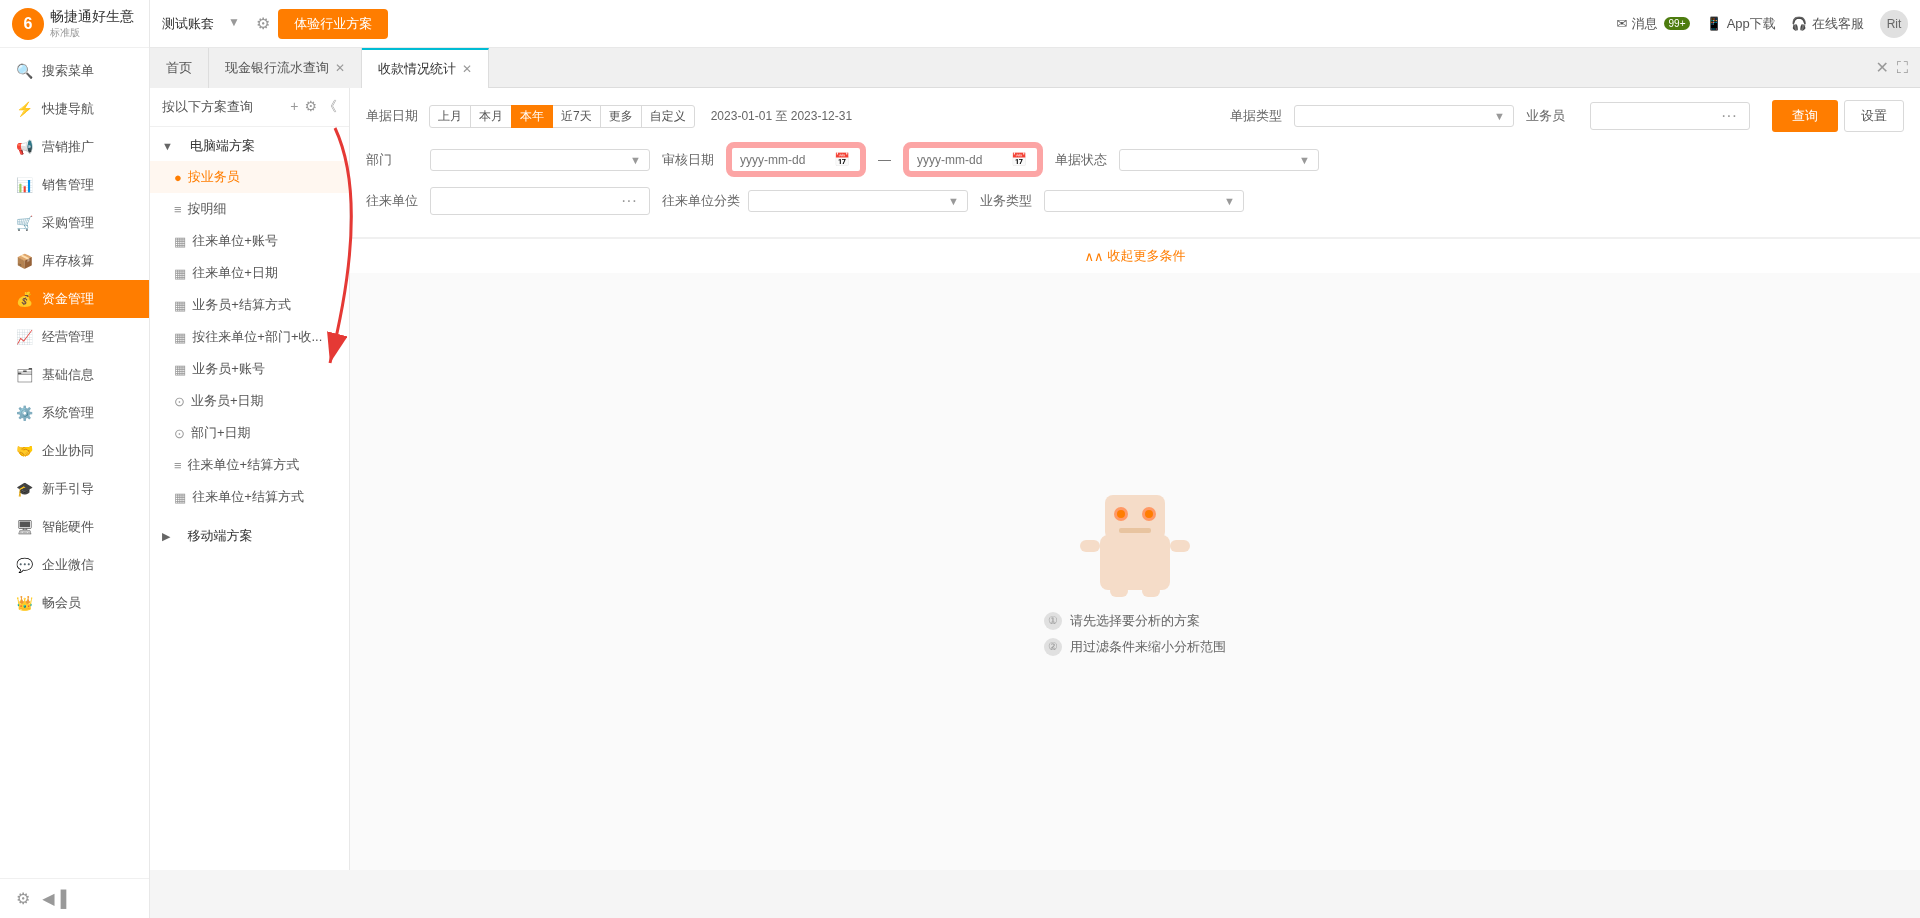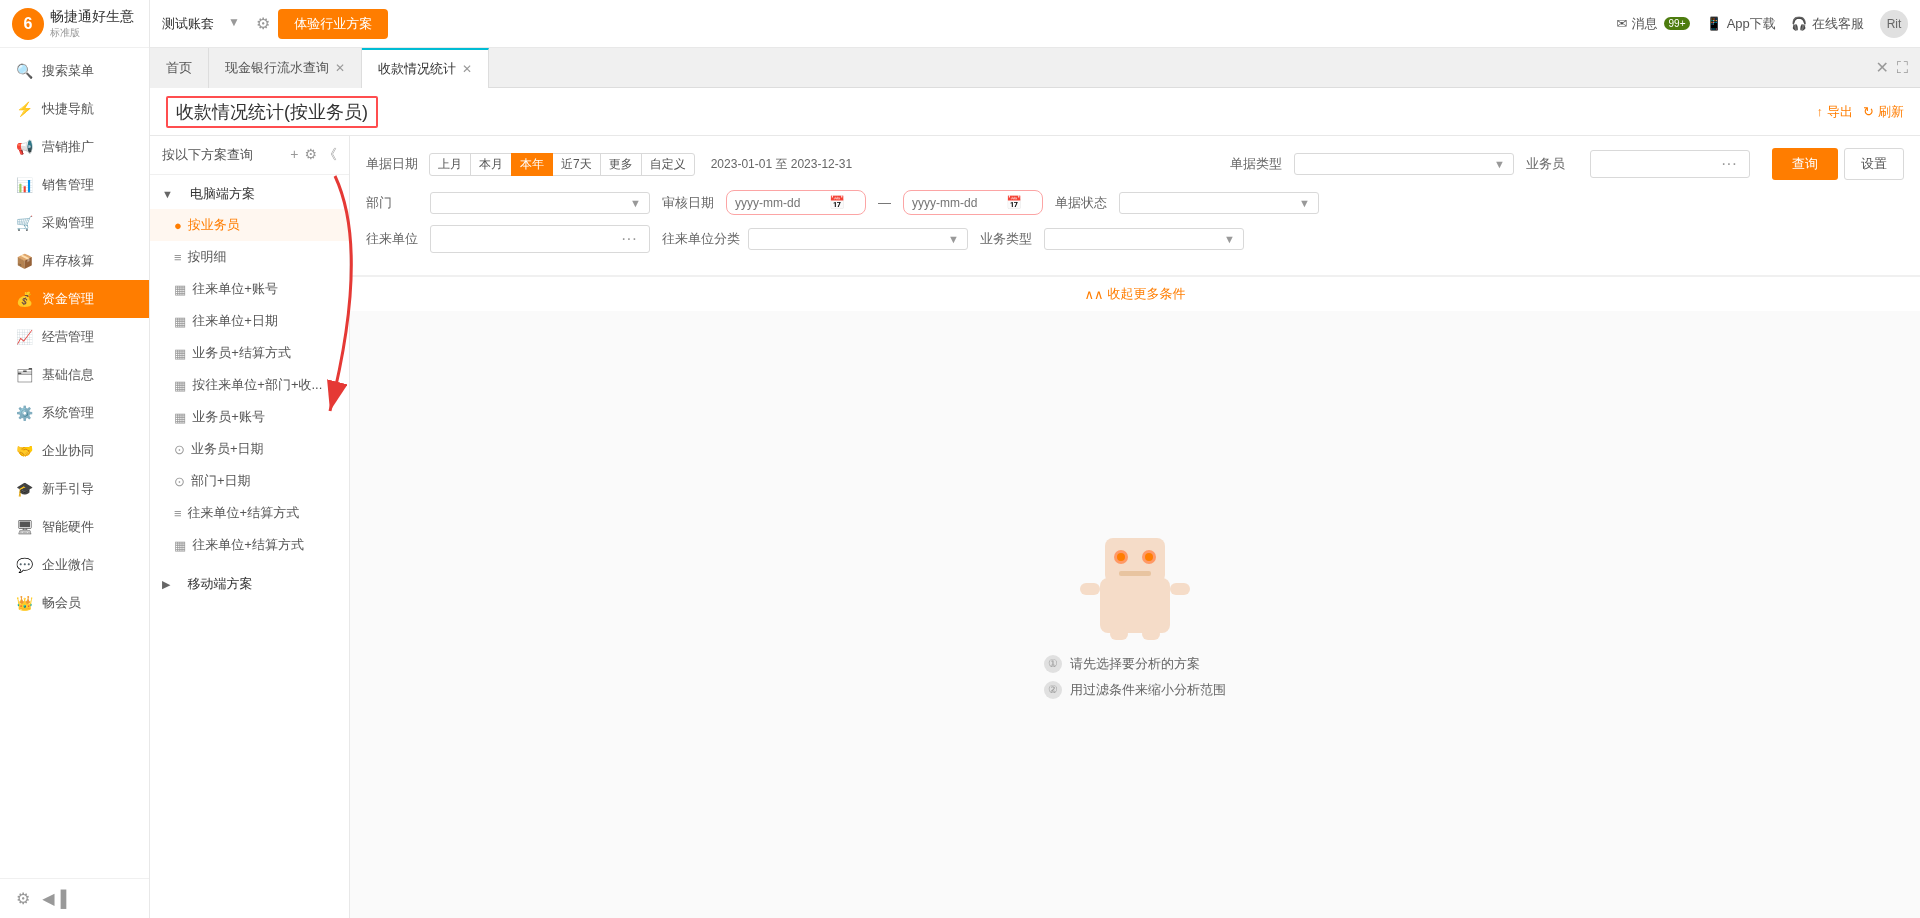--- a/index.html
+++ b/index.html
@@ -173,21 +173,21 @@
     .select-field {
       display: flex; align-items: center; border: 1px solid #d9d9d9;
       border-radius: 3px; padding: 4px 8px; min-width: 180px;
       cursor: pointer; background: #fff; justify-content: space-between;
     }
     .select-field .placeholder { color: #bbb; font-size: 13px; }
     .select-arrow { color: #999; font-size: 11px; }
     .more-dots { color: #999; cursor: pointer; font-size: 16px; margin: 0 4px; }
 
     .date-input-field {
-      display: flex; align-items: center; border: 1px solid #fca5a5;
+      display: flex; align-items: center; border: 6px solid #fca5a5;
       border-radius: 8px; padding: 4px 8px; min-width: 140px;
       cursor: pointer; background: #fff; gap: 4px;
     }
     .date-input-field input {
       border: none; outline: none; color: #bbb; font-size: 12px;
       width: 90px; background: transparent;
     }
     .date-sep { color: #666; font-size: 13px; padding: 0 4px; }
 
     .query-btn {
@@ -349,35 +349,20 @@
     <span class="tab-close">✕</span>
   </div>
   <div class="tab-bar-right">
     <span class="tab-bar-btn">✕</span>
     <span class="tab-bar-btn">⛶</span>
   </div>
 </div>
 
 <div class="main">
 
-  <div class="page-header">
-    <div class="page-title-box">
-      <div class="page-title">收款情况统计(按业务员)</div>
-    </div>
-    <div class="page-actions">
-      <div class="page-action-btn">
-        <span>↑</span>
-        <span>导出</span>
-      </div>
-      <div class="page-action-btn">
-        <span>↻</span>
-        <span>刷新</span>
-      </div>
-    </div>
-  </div>
 
   <div class="content-wrapper">
 
     <div class="left-panel">
       <div class="left-panel-header">
         <span>按以下方案查询</span>
         <div class="left-panel-header-actions">
           <span class="panel-btn">+</span>
           <span class="panel-btn">⚙</span>
           <span class="panel-btn">《</span>

